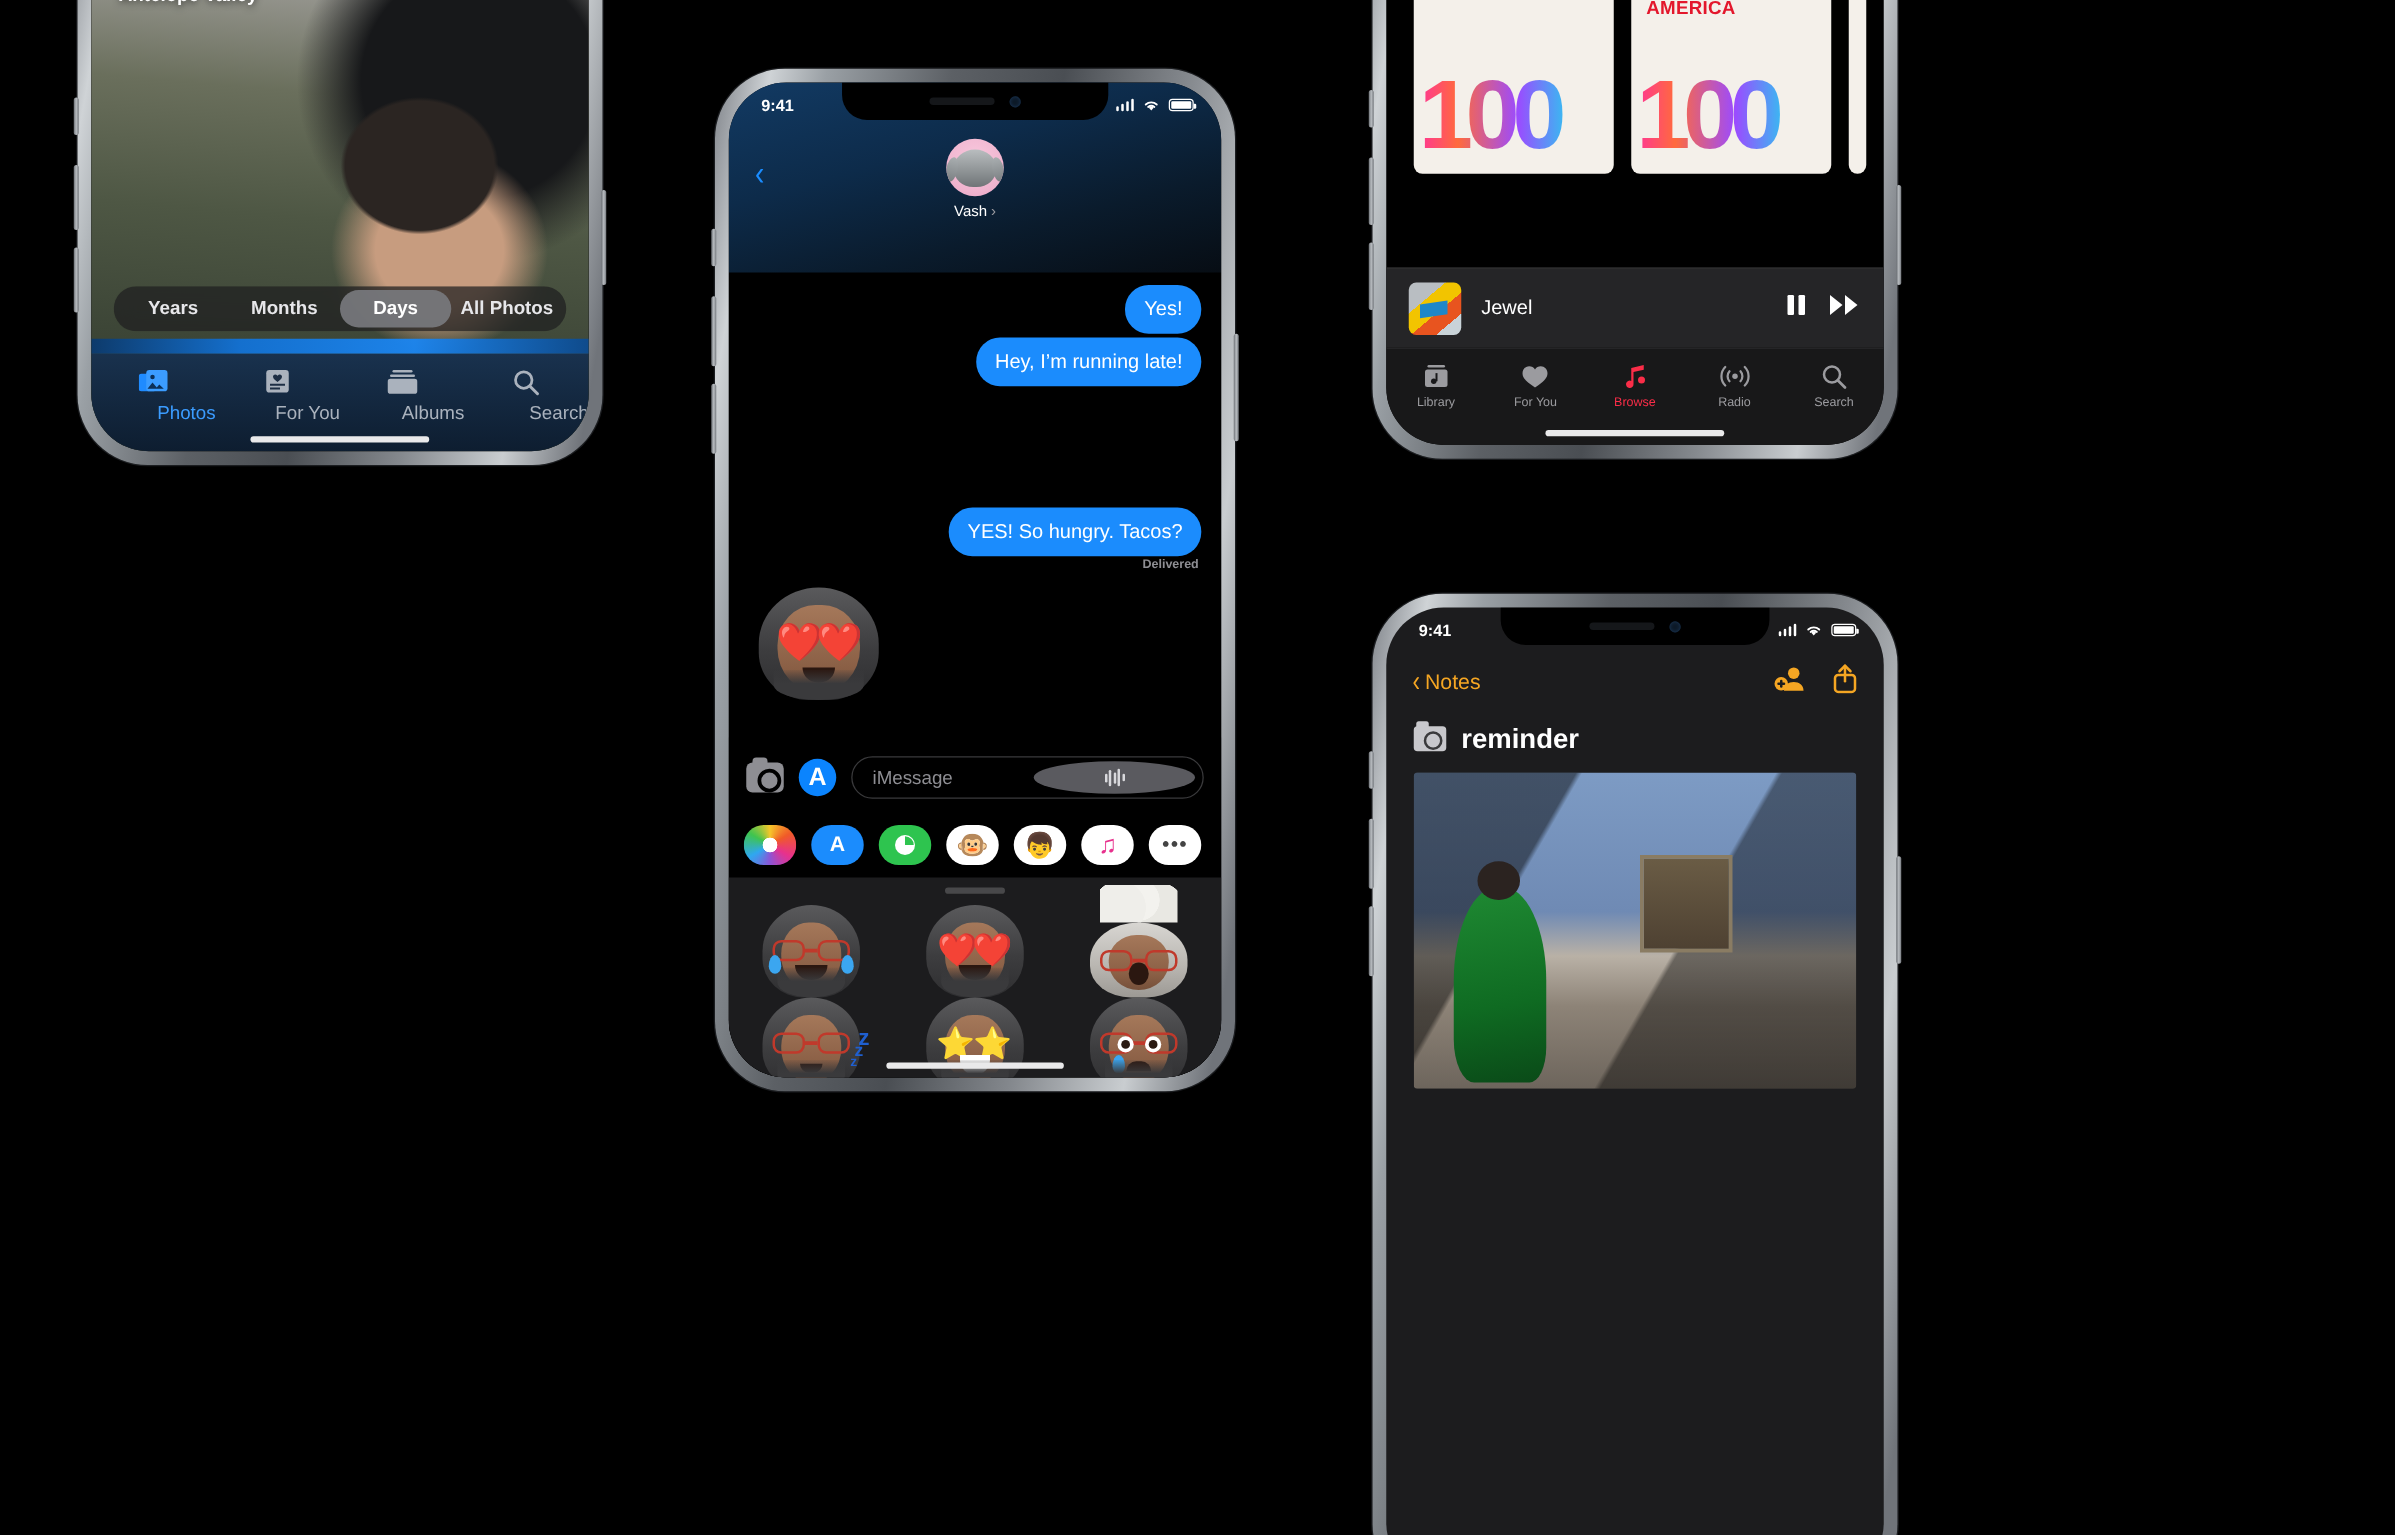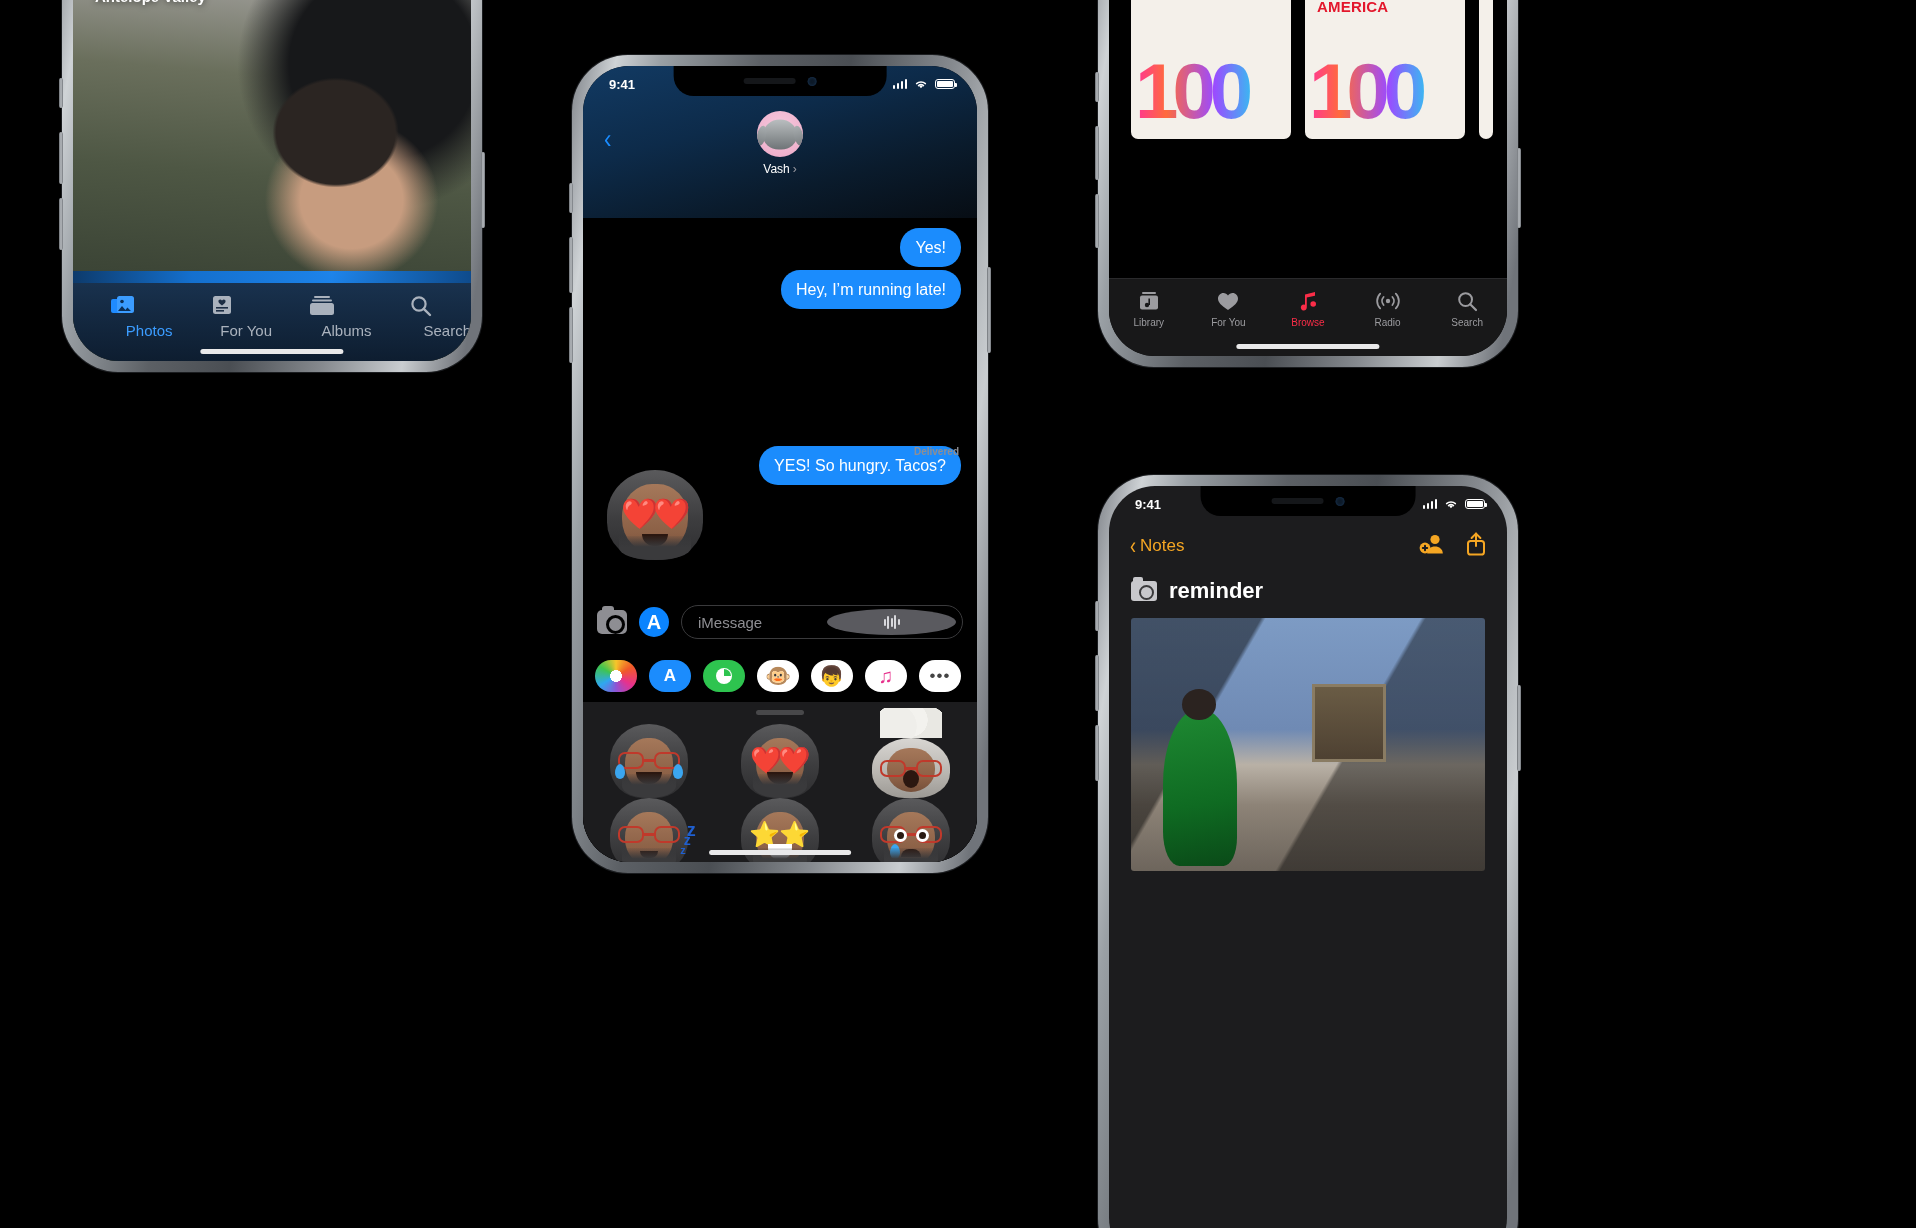--- a/index.html
+++ b/index.html
@@ -213,20 +213,26 @@
     <div class="sidebtn" style="left:-3px;top:316px;width:4px;height:52px;"></div>
     <div class="sidebtn" style="right:-3px;top:270px;width:4px;height:76px;"></div>
     <div class="screen">
 
       <div class="ph-hero">
 
         <div class="ph-loc">Antelope Valley</div>
 
       </div>
 
+      <div class="ph-seg">
+        <span>Years</span>
+        <span>Months</span>
+        <span class="on">Days</span>
+        <span>All Photos</span>
+      </div>
 
       <div class="ph-accent"></div>
 
       <div class="ph-tabbar">
         <div class="tab on">
           <div class="ic">
             <svg width="24" height="20" viewBox="0 0 24 20">
                 <rect x="0" y="3" width="14" height="14" rx="2" fill="#1f8bff"></rect>
                 <rect x="6" y="0" width="17" height="17" rx="2.5" fill="#3b9cff"></rect>
                 <circle cx="11" cy="5.5" r="1.8" fill="#0b2f57"></circle>
@@ -308,21 +314,21 @@
             </svg>
           <span class="batt">
               <i></i>
             </span>
         </div>
       </div>
 
       <div class="thread">
         <div class="bub out" style="top:10px;">Yes!</div>
         <div class="bub out" style="top:52px;">Hey, I’m running late!</div>
-        <div class="bub out" style="top:188px;margin-top:40px;">YES! So hungry. Tacos?</div>
+        <div class="bub out" style="top:188px;">YES! So hungry. Tacos?</div>
         <div class="delivered" style="top:228px;">Delivered</div>
 
         <div class="sent-sticker" style="top:252px;">
           <div class="face" style="width:96px;height:90px;">
             <div class="hair"></div>
             <div class="skin"></div>
             <div class="ov" style="left:14px;top:26px;font-size:30px;">❤️</div>
             <div class="ov" style="left:46px;top:26px;font-size:30px;">❤️</div>
             <div class="mouth"></div>
             <div class="beard"></div>
@@ -470,20 +476,36 @@
           <div class="mc-art">100</div>
         </div>
         <div class="mu-card">
 
           <div class="mc-name red">UNITED STATES OF AMERICA</div>
           <div class="mc-art">100</div>
         </div>
         <div class="mu-card narrow"></div>
       </div>
 
+      <div class="miniplayer">
+        <div class="mp-art"></div>
+        <div class="mp-title">Jewel</div>
+        <div class="mp-btn">
+          <svg width="20" height="20" viewBox="0 0 20 20">
+              <rect x="3" y="2" width="5.2" height="16" rx="1" fill="#fff"></rect>
+              <rect x="11.8" y="2" width="5.2" height="16" rx="1" fill="#fff"></rect>
+            </svg>
+        </div>
+        <div class="mp-btn">
+          <svg width="26" height="18" viewBox="0 0 26 18">
+              <path d="M1 1l10 8-10 8z" fill="#fff"></path>
+              <path d="M13 1l10 8-10 8z" fill="#fff"></path>
+            </svg>
+        </div>
+      </div>
 
       <div class="mu-tabbar">
         <div class="tab">
           <div class="ic">
             <svg width="20" height="20" viewBox="0 0 20 20">
                 <rect x="3" y="1" width="14" height="2" rx="1" fill="#9b9b9f"></rect>
                 <rect x="1" y="4.5" width="18" height="14" rx="2" fill="#9b9b9f"></rect>
                 <circle cx="8" cy="14" r="2.2" fill="#18181a"></circle>
                 <rect x="9.4" y="7.5" width="1.6" height="6.5" fill="#18181a"></rect>
               </svg>

